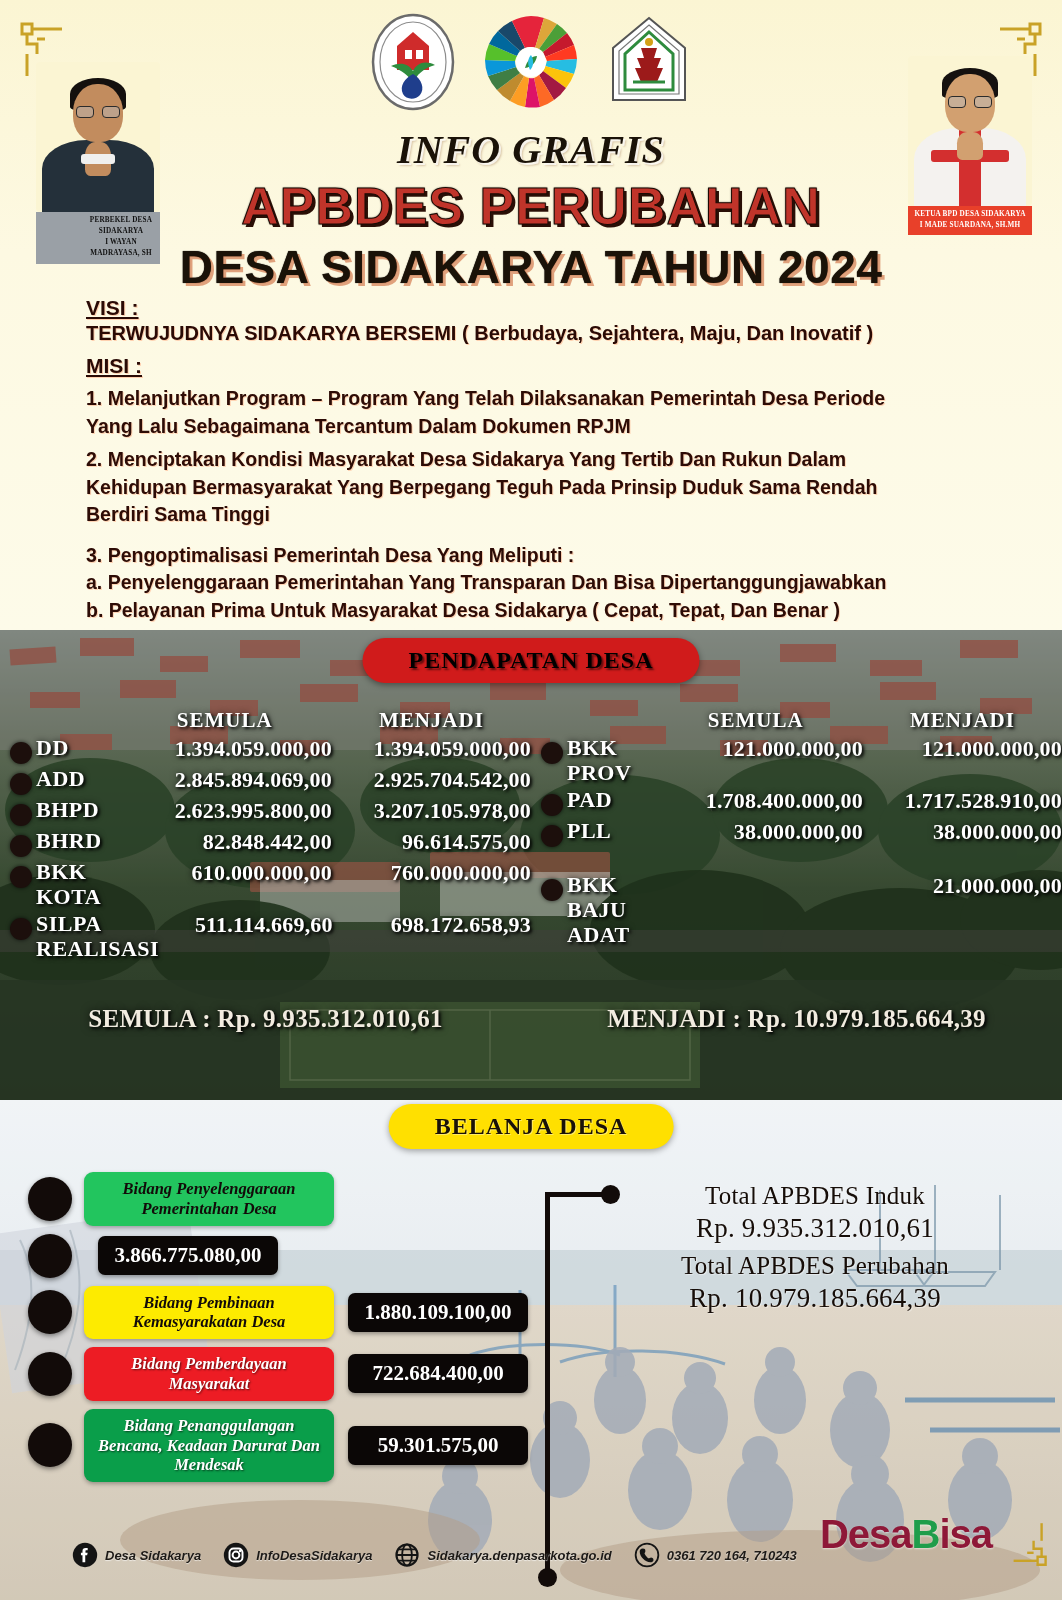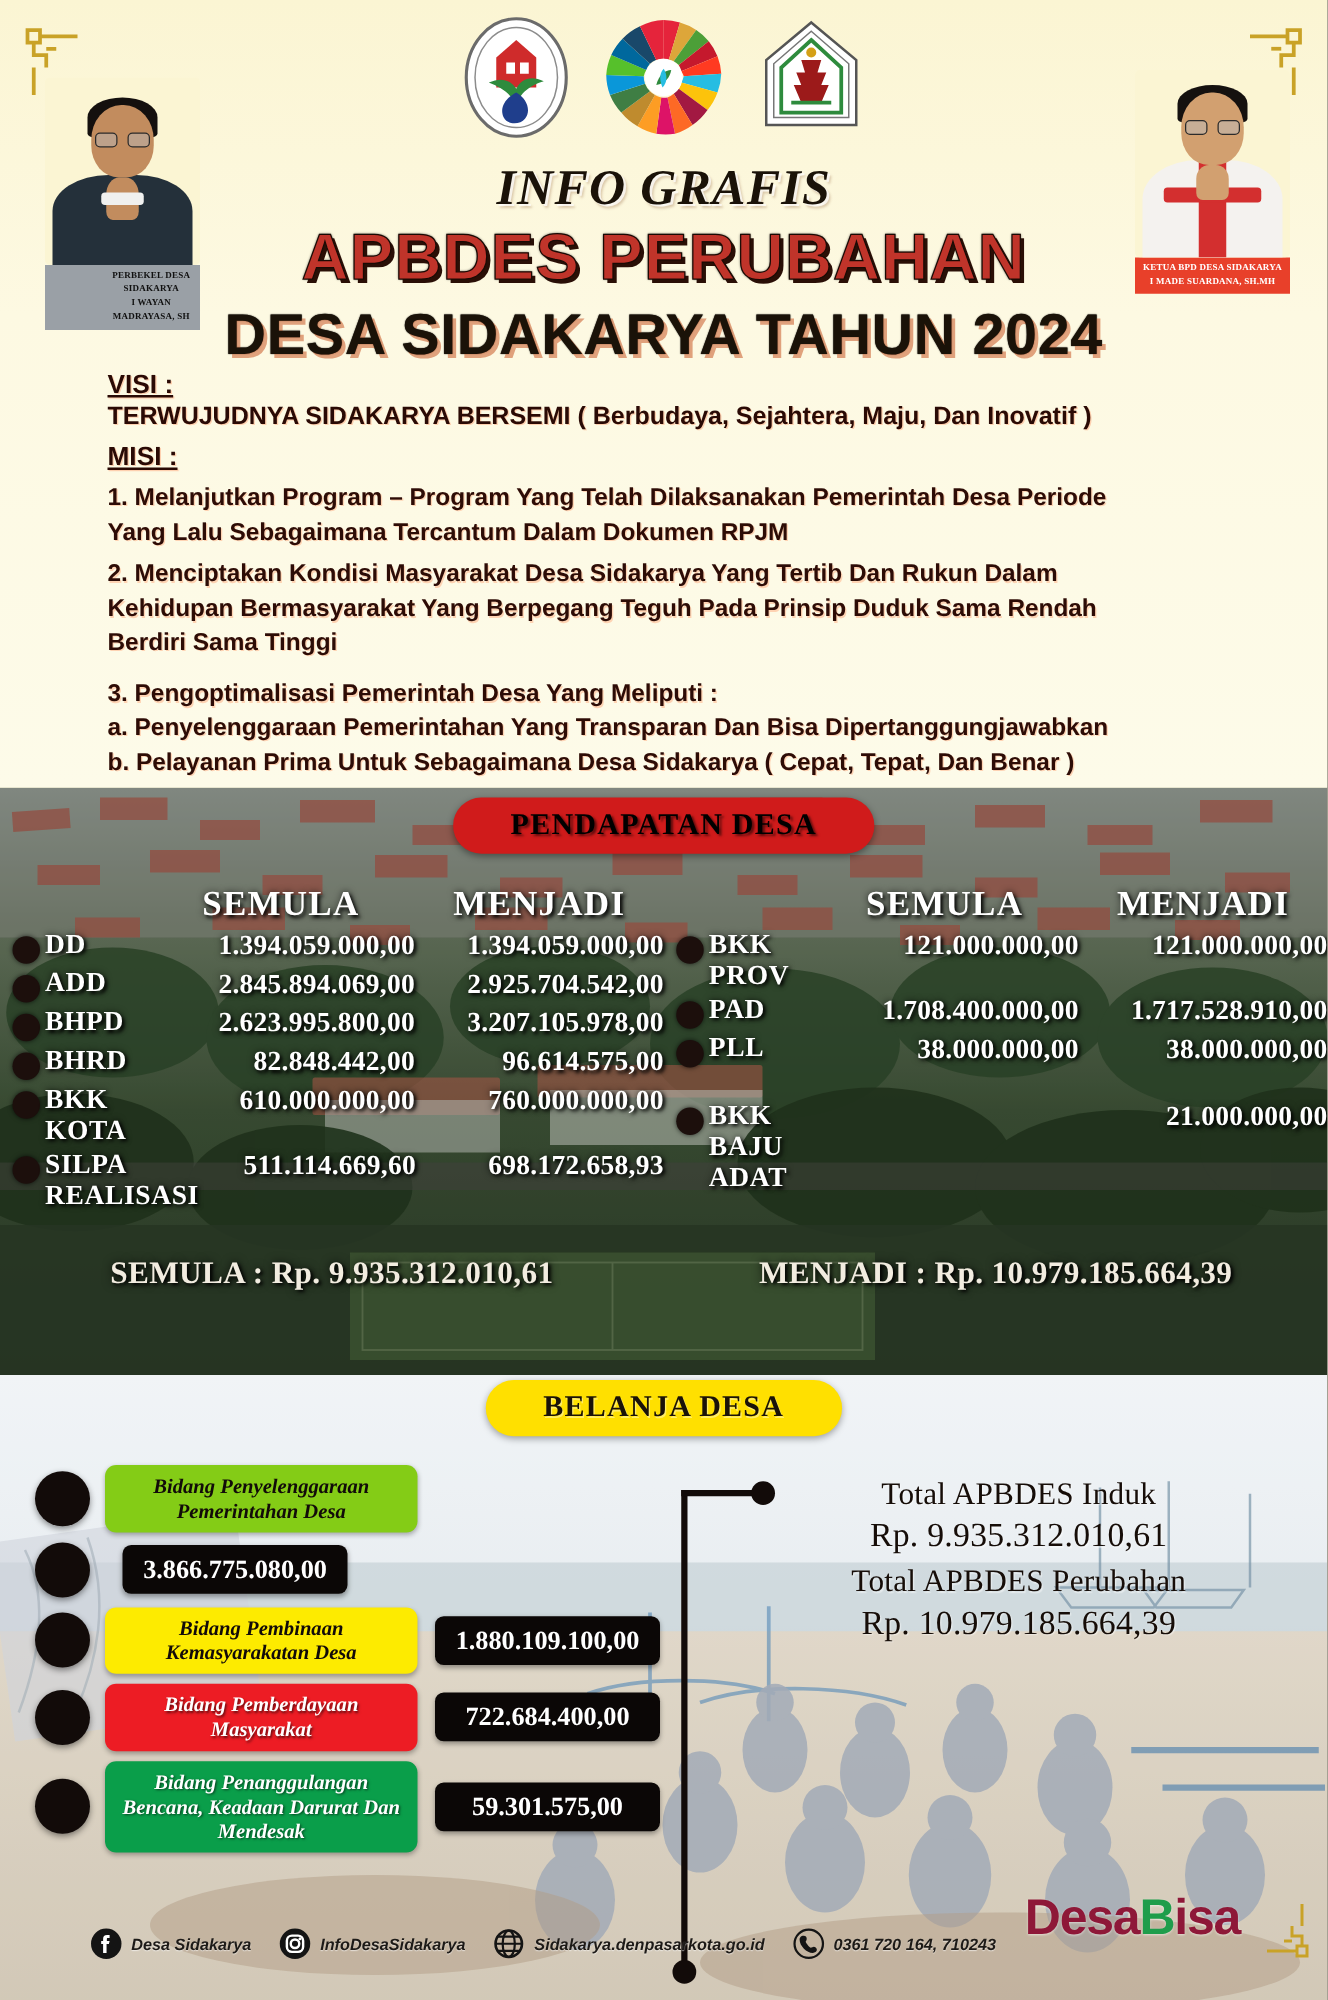--- a/index.html
+++ b/index.html
@@ -126,21 +126,21 @@
     background:#ffe000; color:#1a1208;
     text-shadow:1px 1px 0 rgba(255,255,255,.4);
     box-shadow:0 2px 6px rgba(0,0,0,.35);
   }
 
   .pend-cols { position:absolute; left:0; top:78px; width:1062px; display:flex; }
   .pend-col { width:531px; position:relative; }
   .pend-head { display:flex; padding-left:10px; }
   .pend-head span {
     font-family:"Liberation Serif", serif; font-weight:bold;
-    font-size:28px; color:#fff; letter-spacing:1px;
+    font-size:21px; color:#fff; letter-spacing:1px;
     text-shadow:2px 2px 3px rgba(0,0,0,.85), 0 0 6px rgba(0,0,0,.7);
   }
   .ph-label { width:108px; }
   .ph-semula { width:215px; text-align:center; }
   .ph-menjadi { width:200px; text-align:center; }
 
   .pend-row { display:flex; align-items:flex-start; padding-left:10px; margin-top:3px; }
   .dot {
     width:22px; height:22px; border-radius:50%; background:#1c0f0c;
     flex:none; margin-top:6px; margin-right:4px;
@@ -368,21 +368,21 @@
       <div class="lbl">VISI :</div>
       <div class="visi-text">TERWUJUDNYA SIDAKARYA BERSEMI ( Berbudaya, Sejahtera, Maju, Dan Inovatif )</div>
       <div class="lbl">MISI :</div>
       <div class="m-item">1. Melanjutkan Program – Program Yang Telah Dilaksanakan Pemerintah Desa Periode</div>
       <div class="m-item m-sub">Yang Lalu Sebagaimana Tercantum Dalam Dokumen RPJM</div>
       <div class="m-item">2. Menciptakan Kondisi Masyarakat Desa Sidakarya Yang Tertib Dan Rukun Dalam</div>
       <div class="m-item m-sub">Kehidupan Bermasyarakat Yang Berpegang Teguh Pada Prinsip Duduk Sama Rendah</div>
       <div class="m-item m-sub">Berdiri Sama Tinggi</div>
       <div class="m-item m-gap">3. Pengoptimalisasi Pemerintah Desa Yang Meliputi :</div>
       <div class="m-item m-sub">a. Penyelenggaraan Pemerintahan Yang Transparan Dan Bisa Dipertanggungjawabkan</div>
-      <div class="m-item m-sub">b. Pelayanan Prima Untuk Sebagaimana Desa Sidakarya ( Cepat, Tepat, Dan Benar )</div>
+      <div class="m-item m-sub">b. Pelayanan Prima Untuk Masyarakat Desa Sidakarya ( Cepat, Tepat, Dan Benar )</div>
     </div>
   </div>
 
   <div class="pendapatan">
     <div class="aerial-bg">
       <svg width="1062" height="470" viewBox="0 0 1062 470" preserveAspectRatio="none">
         <defs>
           <linearGradient id="sky" x1="0" y1="0" x2="0" y2="1">
             <stop offset="0%" stop-color="#9aa7a0"></stop>
               <stop offset="22%" stop-color="#6b7a63"></stop>
@@ -619,21 +619,21 @@
         </g>
         <rect width="1062" height="500" fill="#ffffff" opacity="0.18"></rect>
       </svg>
     </div>
 
     <div class="badge-yellow">BELANJA DESA</div>
 
     <div class="bands">
       <div class="band-row">
         <div class="band-dot"></div>
-        <div class="band" style="background:#84cc16;">Bidang Penyelenggaraan Pemerintahan Desa</div>
+        <div class="band" style="background:#22c55e;">Bidang Penyelenggaraan Pemerintahan Desa</div>
       </div>
       <div class="band-row">
         <div class="band-dot"></div>
         <div class="band-amount">3.866.775.080,00</div>
       </div>
       <div class="band-row">
         <div class="band-dot"></div>
         <div class="band" style="background:#fdeb00;">Bidang Pembinaan Kemasyarakatan Desa</div>
         <div class="band-amount">1.880.109.100,00</div>
       </div>

